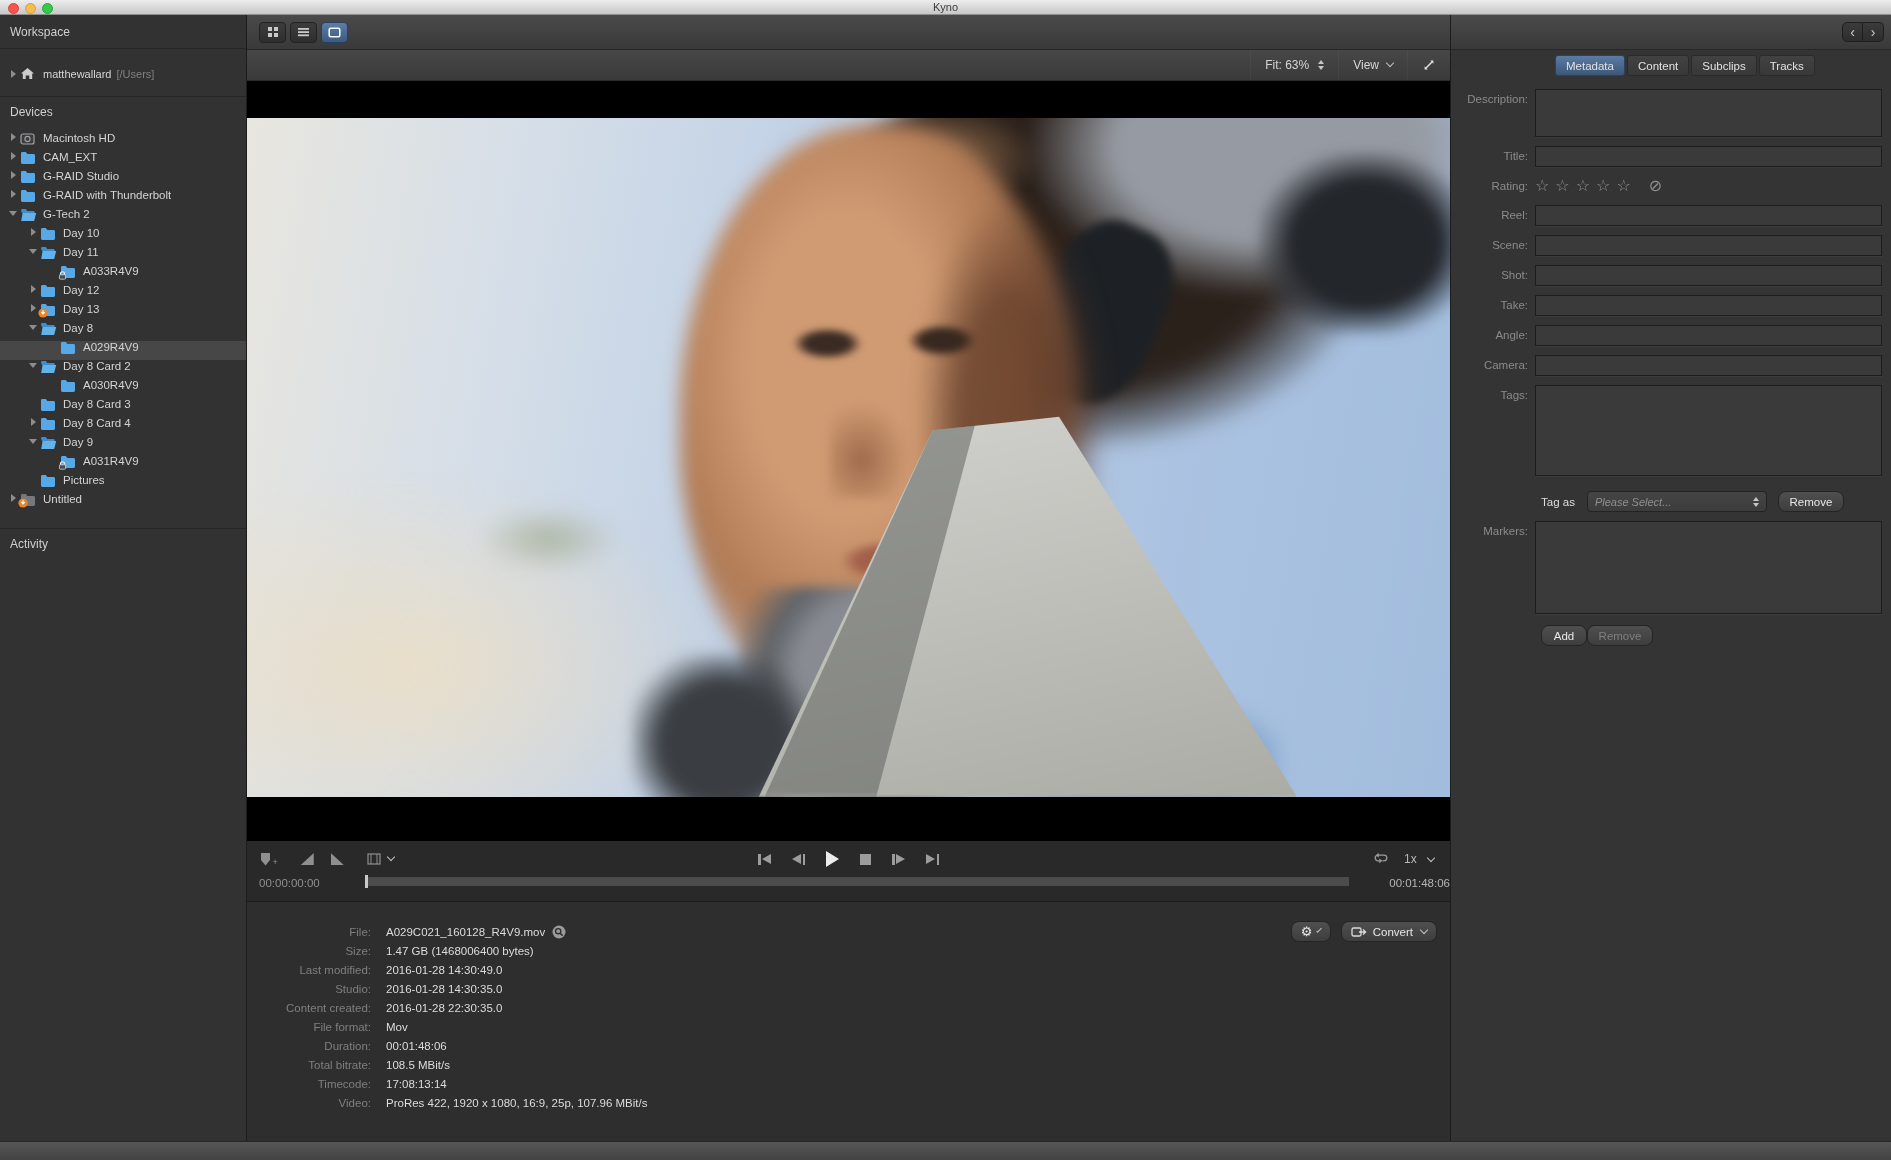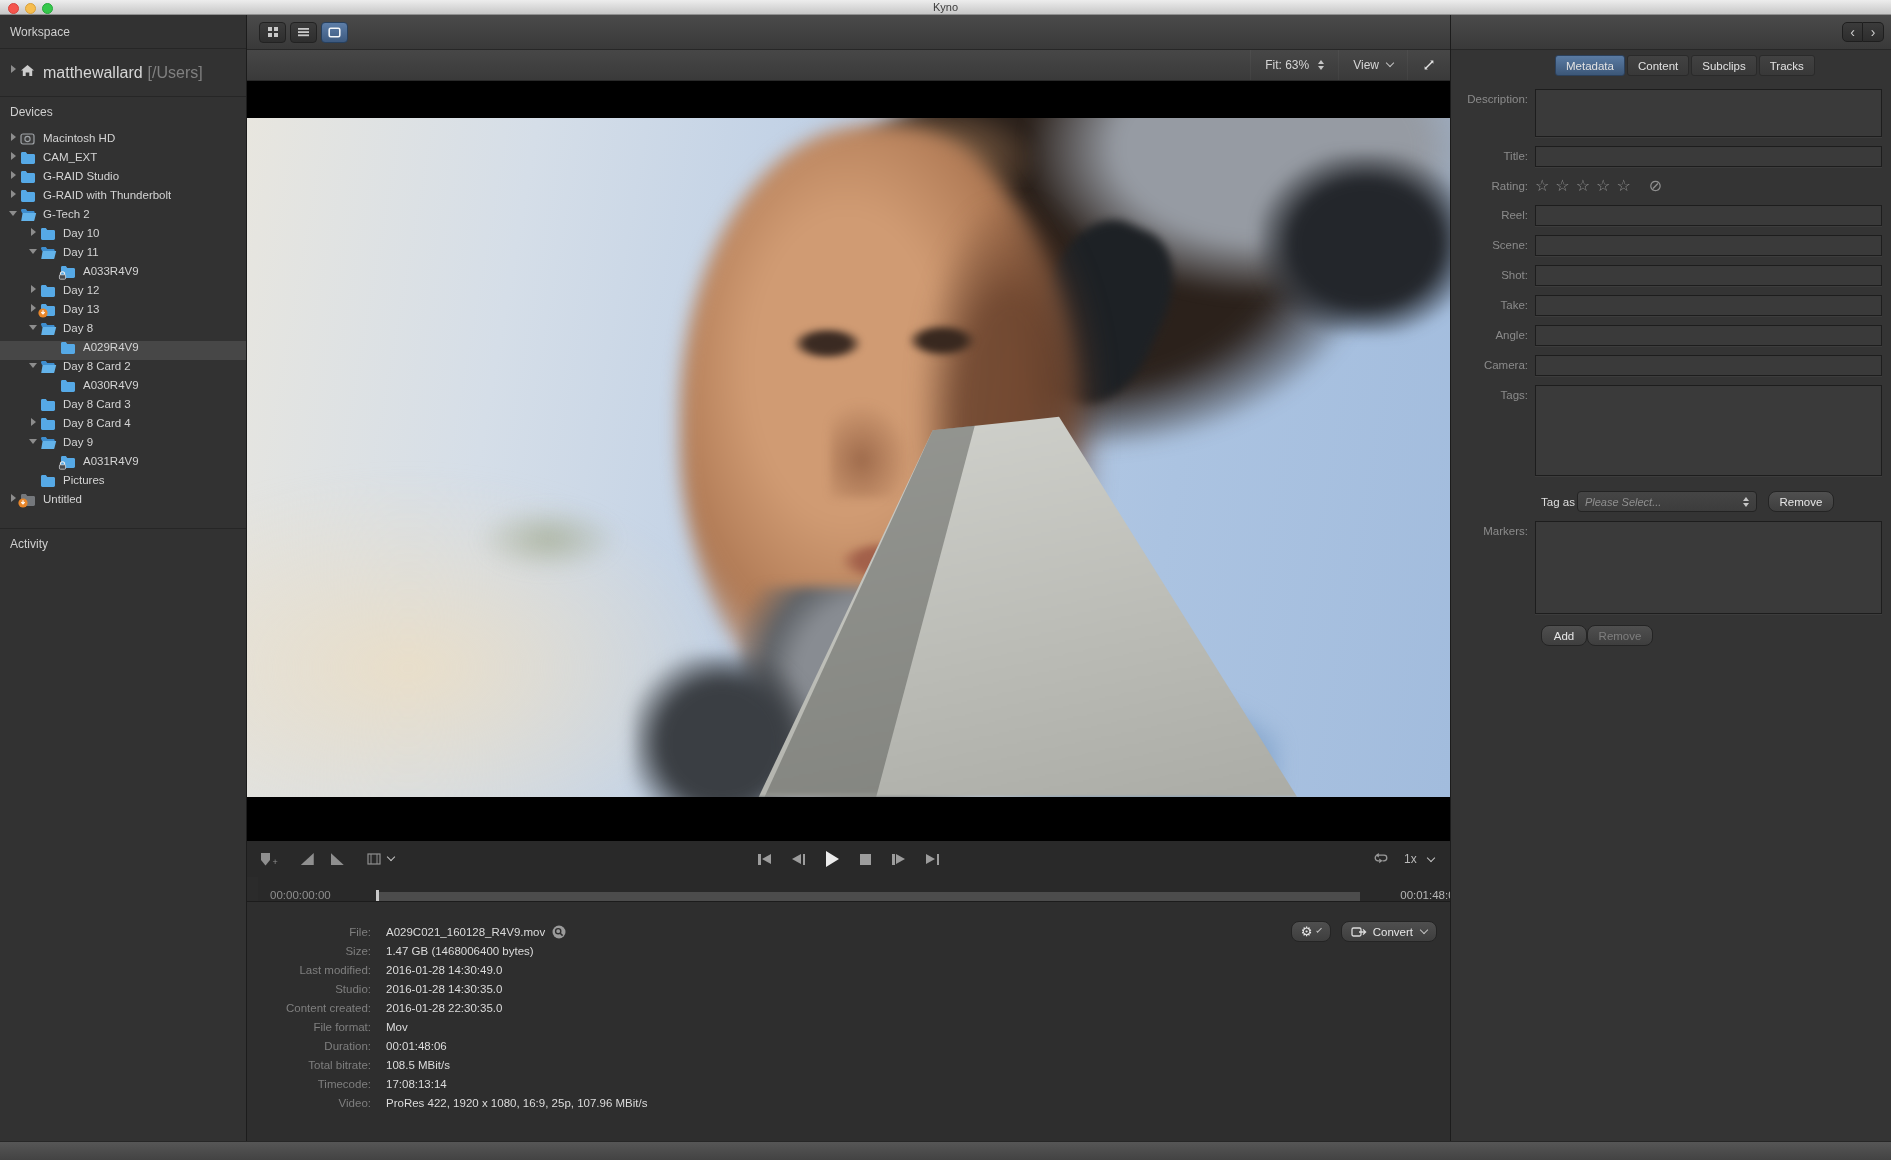--- a/index.html
+++ b/index.html
@@ -28,21 +28,21 @@
   .sb-sub{height:30px;line-height:30px;padding-left:10px;font-size:12px;color:#cfcfcf;box-sizing:border-box;}
   .act-header{border-top:1px solid #262626;margin-top:16px;}
   .trow{display:flex;align-items:flex-start;height:19px;font-size:11.5px;color:#d4d4d4;white-space:nowrap;}
   .trow.sel{background:#474747;}
   .disc{width:14px;height:10px;display:inline-flex;align-items:center;justify-content:center;flex:0 0 14px;}
   .disc.right::before{content:"";border-left:5px solid #8d8d8d;border-top:4px solid transparent;border-bottom:4px solid transparent;}
   .disc.down::before{content:"";border-top:5px solid #8d8d8d;border-left:4px solid transparent;border-right:4px solid transparent;}
   .ticon{position:relative;width:17px;height:13px;margin-right:6px;flex:0 0 17px;display:inline-flex;align-items:center;}
   .badge{position:absolute;left:-2px;bottom:-2px;width:10px;height:10px;}
   .tlabel{overflow:hidden;text-overflow:ellipsis;}
-  .userrow{display:flex;align-items:flex-start;height:19px;font-size:16px;color:#d6d6d6;padding-left:6px;}
+  .userrow{display:flex;align-items:center;height:19px;font-size:11px;color:#d6d6d6;padding-left:6px;}
   .userrow .suffix{color:#808080;margin-left:5px;}
   
   .toolbar1{position:absolute;left:0;top:0;width:100%;height:35px;
     background:linear-gradient(#4a4a4a,#393939);border-bottom:1px solid #272727;box-sizing:border-box;
     display:flex;align-items:center;}
   .toolbar2{position:absolute;left:0;top:35px;width:100%;height:31px;
     background:linear-gradient(#474747,#3a3a3a);border-bottom:1px solid #292929;box-sizing:border-box;
     display:flex;align-items:center;justify-content:flex-end;}
   .viewswitch{display:flex;gap:4px;margin-left:12px;}
   .vbtn{width:27px;height:21px;border-radius:4px;background:linear-gradient(#3c3c3c,#2e2e2e);
@@ -88,21 +88,21 @@
   .tico{display:flex;align-items:center;gap:1.5px;}
   .vbar{width:2.5px;height:11px;background:#9c9c9c;}
   .tri-l{border-right:9px solid #9c9c9c;border-top:5.5px solid transparent;border-bottom:5.5px solid transparent;}
   .tri-r{border-left:9px solid #9c9c9c;border-top:5.5px solid transparent;border-bottom:5.5px solid transparent;}
   .play{border-left:13px solid #ececec;border-top:8px solid transparent;border-bottom:8px solid transparent;}
   .stopsq{width:11px;height:11px;background:#9c9c9c;}
   .mk-pin{width:9px;height:13px;background:#8f8f8f;clip-path:polygon(0 0,100% 0,100% 58%,50% 100%,0 58%);}
   .mk-plus{color:#8f8f8f;font-size:9px;margin-left:1px;position:relative;top:3px;}
   .mk-in{width:13px;height:12px;background:#8f8f8f;clip-path:polygon(0 100%,100% 100%,100% 0);}
   .mk-out{width:13px;height:12px;background:#8f8f8f;clip-path:polygon(0 0,0 100%,100% 100%);}
-  .timeline{position:absolute;left:11px;top:862px;width:100%;height:24px;background:#292929;display:flex;align-items:flex-end;gap:32px;}
+  .timeline{position:absolute;left:0;top:862px;width:100%;height:24px;background:#292929;display:flex;align-items:flex-start;gap:32px;}
   .tc{font-size:11.5px;color:#8f8f8f;}
   .tc.right{color:#b5b5b5;}
   .track{position:relative;margin:0 8px 0 13px;left:0;width:1036px;height:9px;background:#4c4c4c;}
   .playhead{position:absolute;left:0;top:-2px;width:3px;height:13px;background:#c9c9c9;}
   .timeline .tc.left{margin-left:12px;}
   
   .fileinfo{position:absolute;left:0;top:886px;width:100%;height:240px;background:#2e2e2e;
     border-top:1px solid #1c1c1c;box-sizing:border-box;padding-top:20px;}
   .irow{display:flex;height:19px;align-items:center;font-size:11.5px;}
   .ilabel{width:124px;text-align:right;color:#7f7f7f;flex:0 0 124px;}
@@ -134,21 +134,21 @@
   .fctl{flex:1;margin-right:9px;}
   .meta-input,.meta-area,.meta-box{display:block;width:100%;background:#3a3a3a;border:1px solid #1d1d1d;
     box-shadow:0 1px 0 rgba(255,255,255,.045);color:#ddd;font-size:12px;box-sizing:border-box;
     font-family:"Liberation Sans",sans-serif;}
   .meta-input{height:21px;padding:0 5px;}
   .meta-area{resize:none;padding:3px 5px;}
   .stars{display:flex;align-items:center;gap:6px;height:20px;}
   .star{font-size:16px;color:#8f8f8f;line-height:1;}
   .prohibit{font-size:16px;color:#8f8f8f;margin-left:12px;line-height:1;}
   .tagas{display:flex;align-items:center;padding-left:90px;margin-top:15px;margin-bottom:9px;}
-  .tagas-label{color:#dedede;font-size:11.5px;margin-right:2px;}
+  .tagas-label{color:#dedede;font-size:11.5px;margin-right:12px;}
   .tagselect{width:180px;height:21px;border-radius:4px;background:linear-gradient(#454545,#3c3c3c);
     border:1px solid #232323;display:flex;align-items:center;box-sizing:border-box;padding:0 7px;}
   .tagselect .ph{flex:1;font-style:italic;color:#8f8f8f;font-size:11px;}
   .mk-buttons{display:flex;gap:0;padding-left:90px;margin-top:11px;}
   .meta-box{height:93px;}
   .markers-row .fctl{margin-right:9px;}
 </style>
 </head>
 <body>
 

